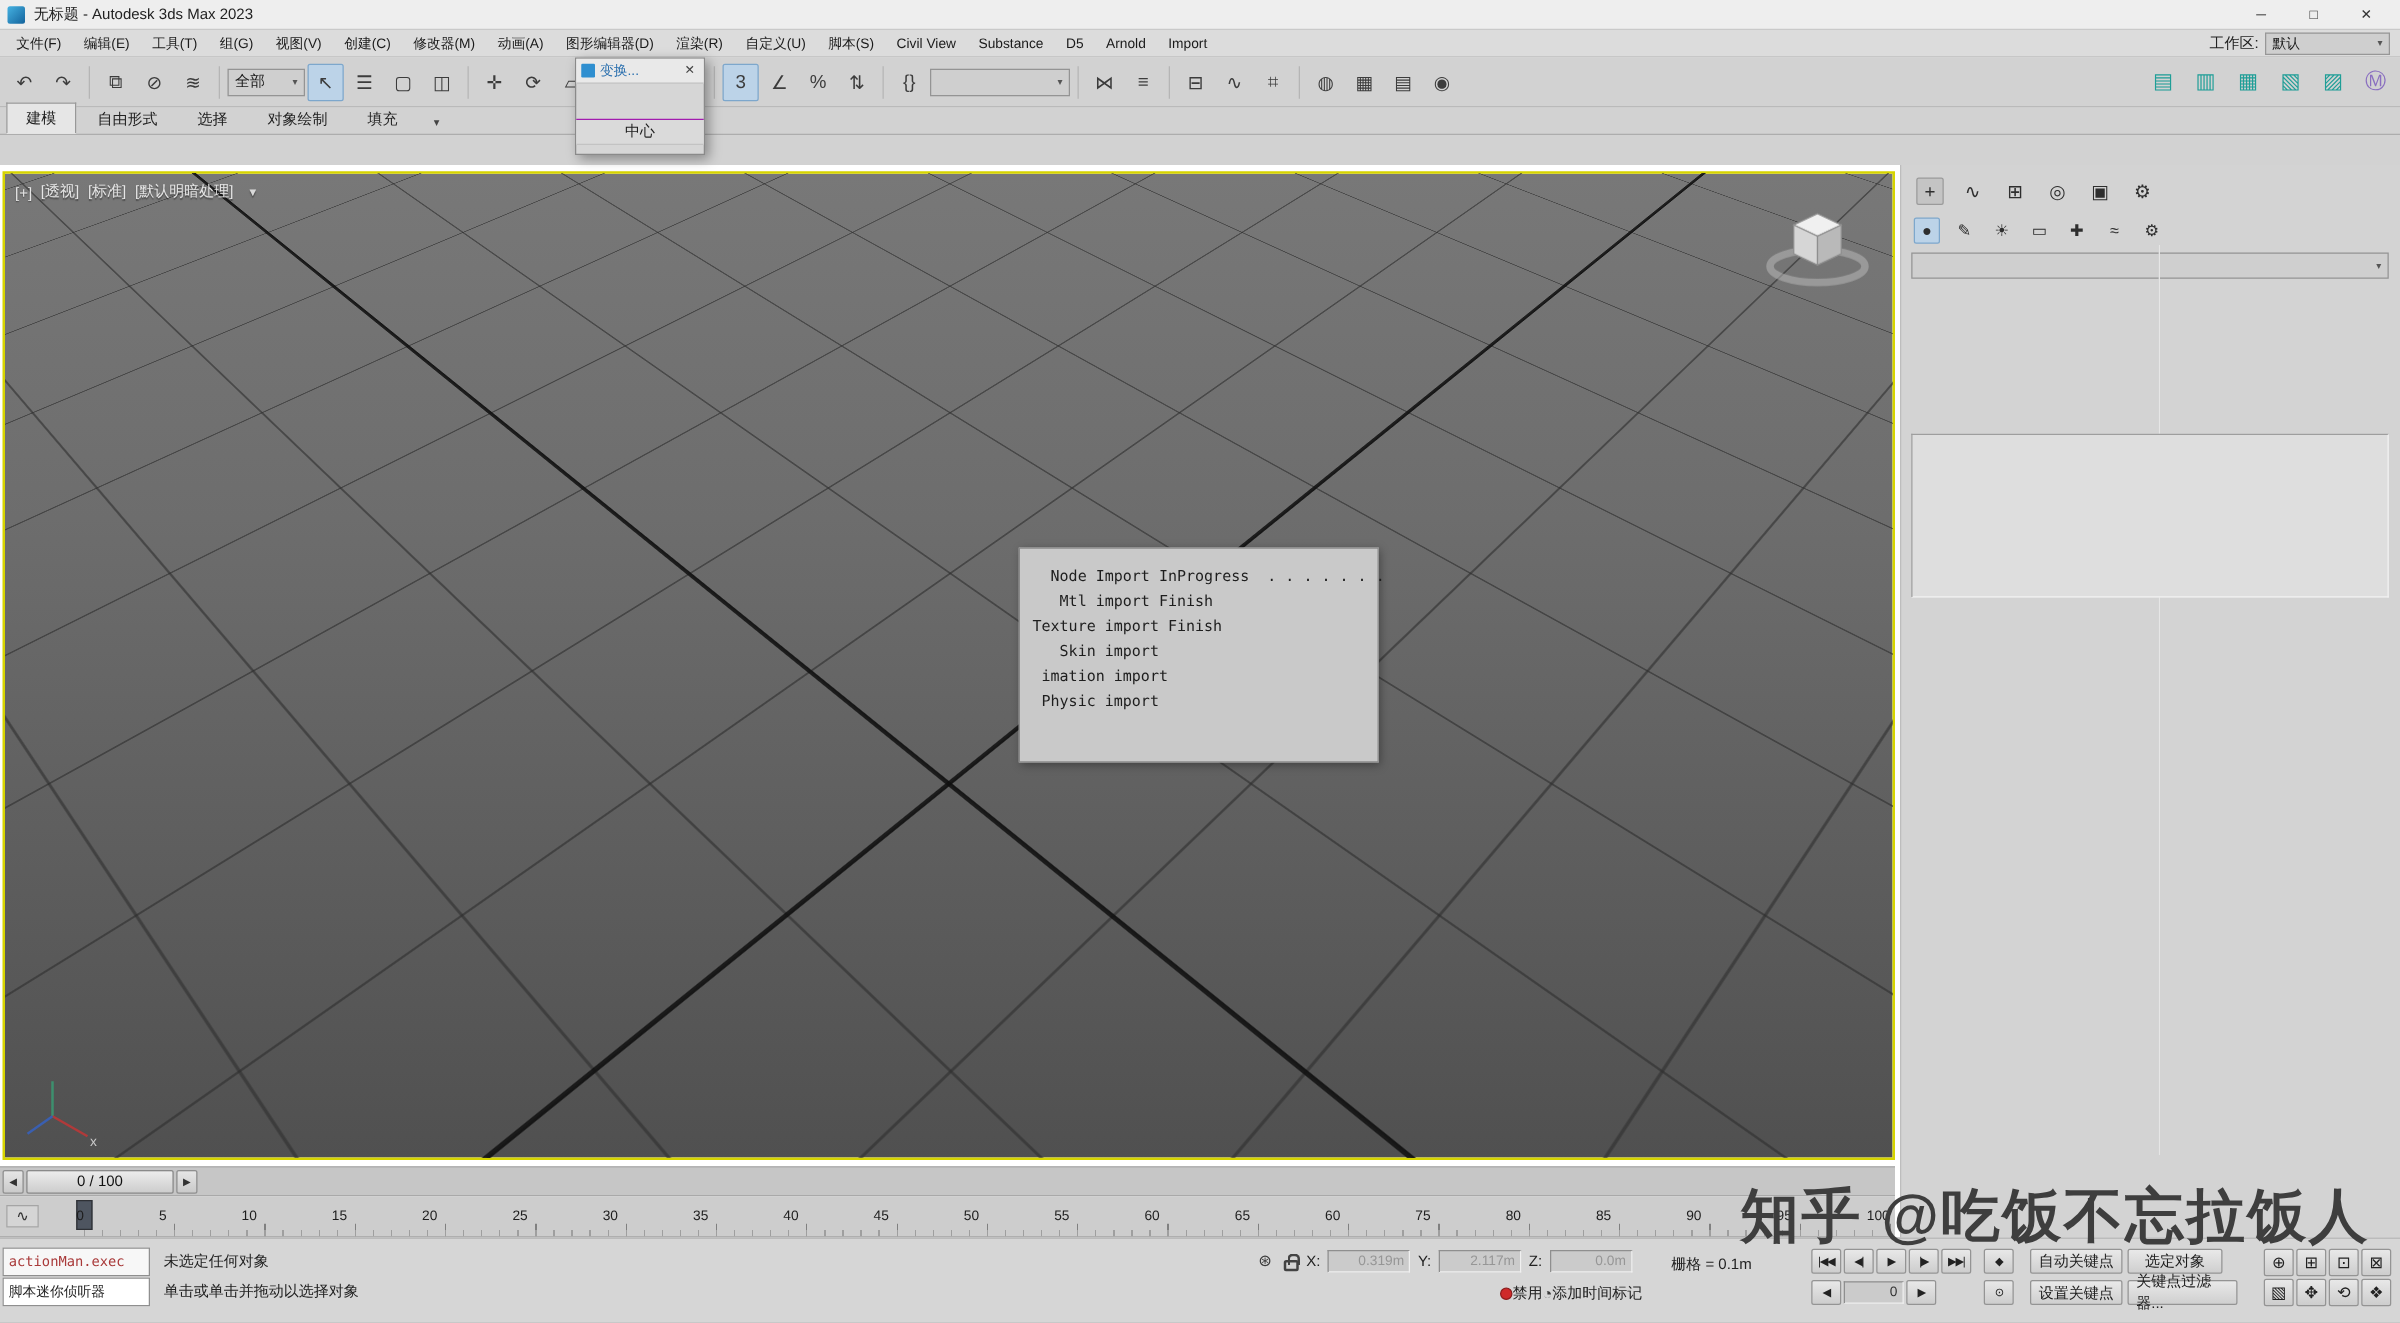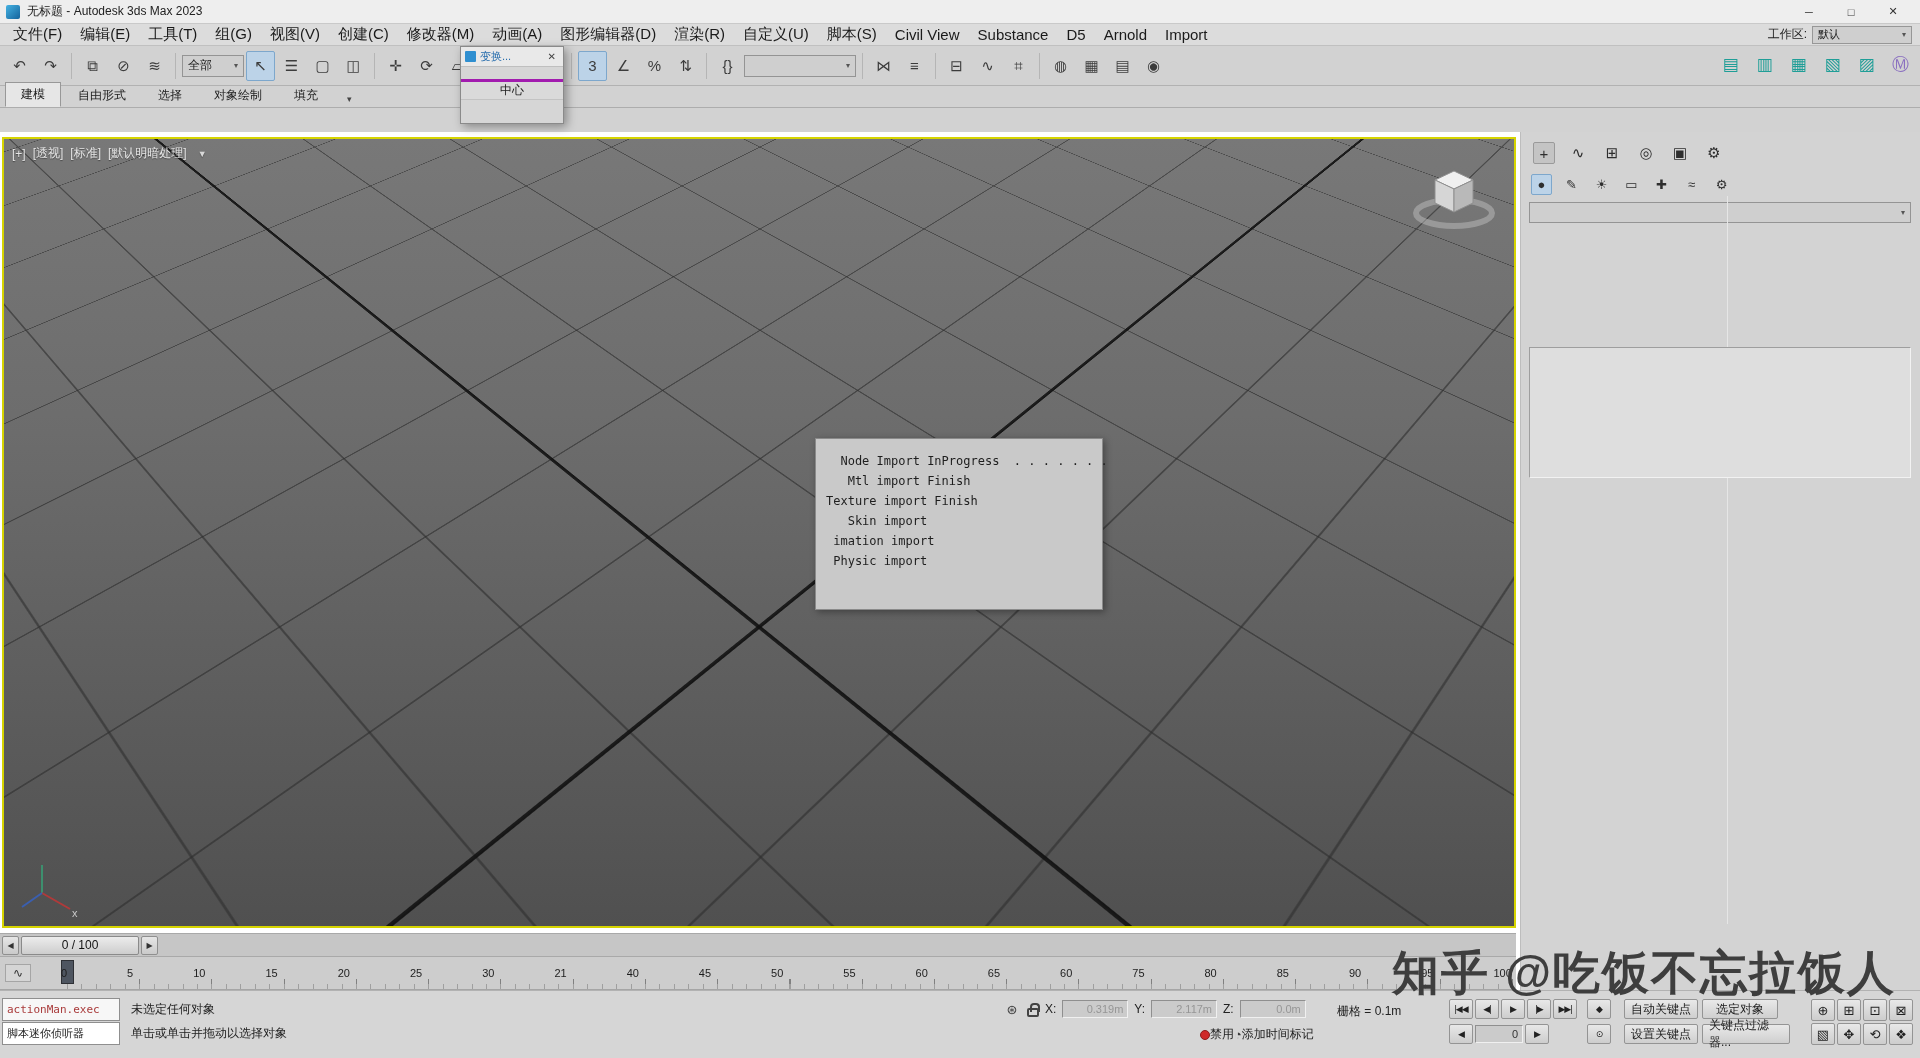--- a/index.html
+++ b/index.html
@@ -9,21 +9,21 @@
 
   
   .titlebar{position:absolute;left:0;top:0;width:100%;height:24px;background:#eeeeee;border-bottom:1px solid #c9c9c9;display:flex;align-items:center;padding:0 6px}
   .appicon{width:14px;height:14px;border-radius:2px;background:linear-gradient(135deg,#45b2e2,#14639c);margin-right:7px}
   .wtitle{font-size:12px;color:#222}
   .wincontrols{margin-left:auto;display:flex}
   .winbtn{width:42px;height:23px;display:flex;align-items:center;justify-content:center;font-size:11px;color:#333;cursor:default}
 
   
   .menubar{position:absolute;top:24px;left:0;width:100%;height:22px;background:#dcdcdc;border-bottom:1px solid #c0c0c0;display:flex;align-items:center;padding-left:4px}
-  .menuitem{padding:2px 9px;font-size:15px;white-space:nowrap}
+  .menuitem{padding:2px 9px;font-size:11px;white-space:nowrap}
   .workspace{margin-left:auto;display:flex;align-items:center;gap:5px;padding-right:8px}
   .wslabel{font-size:12px;color:#222}
   .wsbox{width:100px;height:18px;background:#cfcfcf;border:1px solid #979797;display:flex;align-items:center;justify-content:space-between;padding:0 5px;font-size:11px}
   .arr{font-size:8px;color:#555;line-height:1}
 
   
   .toolbar{position:absolute;top:46px;left:0;width:100%;height:40px;background:#d2d2d2;border-bottom:1px solid #b2b2b2;display:flex;align-items:center;padding:0 5px;gap:2px}
   .tbtn{min-width:29px;height:30px;display:flex;align-items:center;justify-content:center;font-size:15px;color:#3c3c3c;border:1px solid transparent;border-radius:2px}
   .tbtn.pressed{background:#bcd3e8;border-color:#7da7cc}
   .tsep{width:1px;height:26px;background:#b5b5b5;margin:0 4px;flex:0 0 1px}
@@ -120,21 +120,21 @@
 
   
   .watermark{position:absolute;right:24px;top:942px;z-index:25;font-size:47px;font-weight:bold;color:#3e3e3e;letter-spacing:2px;white-space:nowrap}
 
   
   .fdialog{position:absolute;left:460px;top:46px;width:104px;height:78px;background:#d6d6d6;border:1px solid #8a8a8a;box-shadow:3px 3px 9px rgba(0,0,0,.35);z-index:30}
   .fdtitle{height:20px;background:#e9e9e9;border-bottom:1px solid #bfbfbf;display:flex;align-items:center;gap:4px;padding:0 4px}
   .fdicon{width:11px;height:11px;background:#2f8fd0;border-radius:1px}
   .fdtext{font-size:11px;color:#2a6fae;flex:1;white-space:nowrap;overflow:hidden}
   .fdclose{font-size:10px;color:#444;padding:0 3px}
-  .fditem{margin-top:12px;height:21px;display:flex;align-items:center;justify-content:center;font-size:12px;color:#1c1c1c;border-top:3px solid #a21caf;border-bottom:1px solid #c3c3c3;background:#dadada}
+  .fditem{margin-top:28px;height:21px;display:flex;align-items:center;justify-content:center;font-size:12px;color:#1c1c1c;border-top:1px solid #a21caf;border-bottom:1px solid #c3c3c3;background:#dadada}
 </style>
 </head>
 <body>
 
 <div id="app">
 
   <div class="titlebar">
     <span class="appicon"></span>
     <span class="wtitle">无标题 - Autodesk 3ds Max 2023</span>
     <div class="wincontrols">
@@ -315,21 +315,21 @@
     <span class="minicurve">∿</span>
     <span class="tmarker"></span>
     <div class="ruler">
       <span class="tick">0</span>
       <span class="tick">5</span>
       <span class="tick">10</span>
       <span class="tick">15</span>
       <span class="tick">20</span>
       <span class="tick">25</span>
       <span class="tick">30</span>
-      <span class="tick">21</span>
+      <span class="tick">35</span>
       <span class="tick">40</span>
       <span class="tick">45</span>
       <span class="tick">50</span>
       <span class="tick">55</span>
       <span class="tick">60</span>
       <span class="tick">65</span>
       <span class="tick">60</span>
       <span class="tick">75</span>
       <span class="tick">80</span>
       <span class="tick">85</span>

